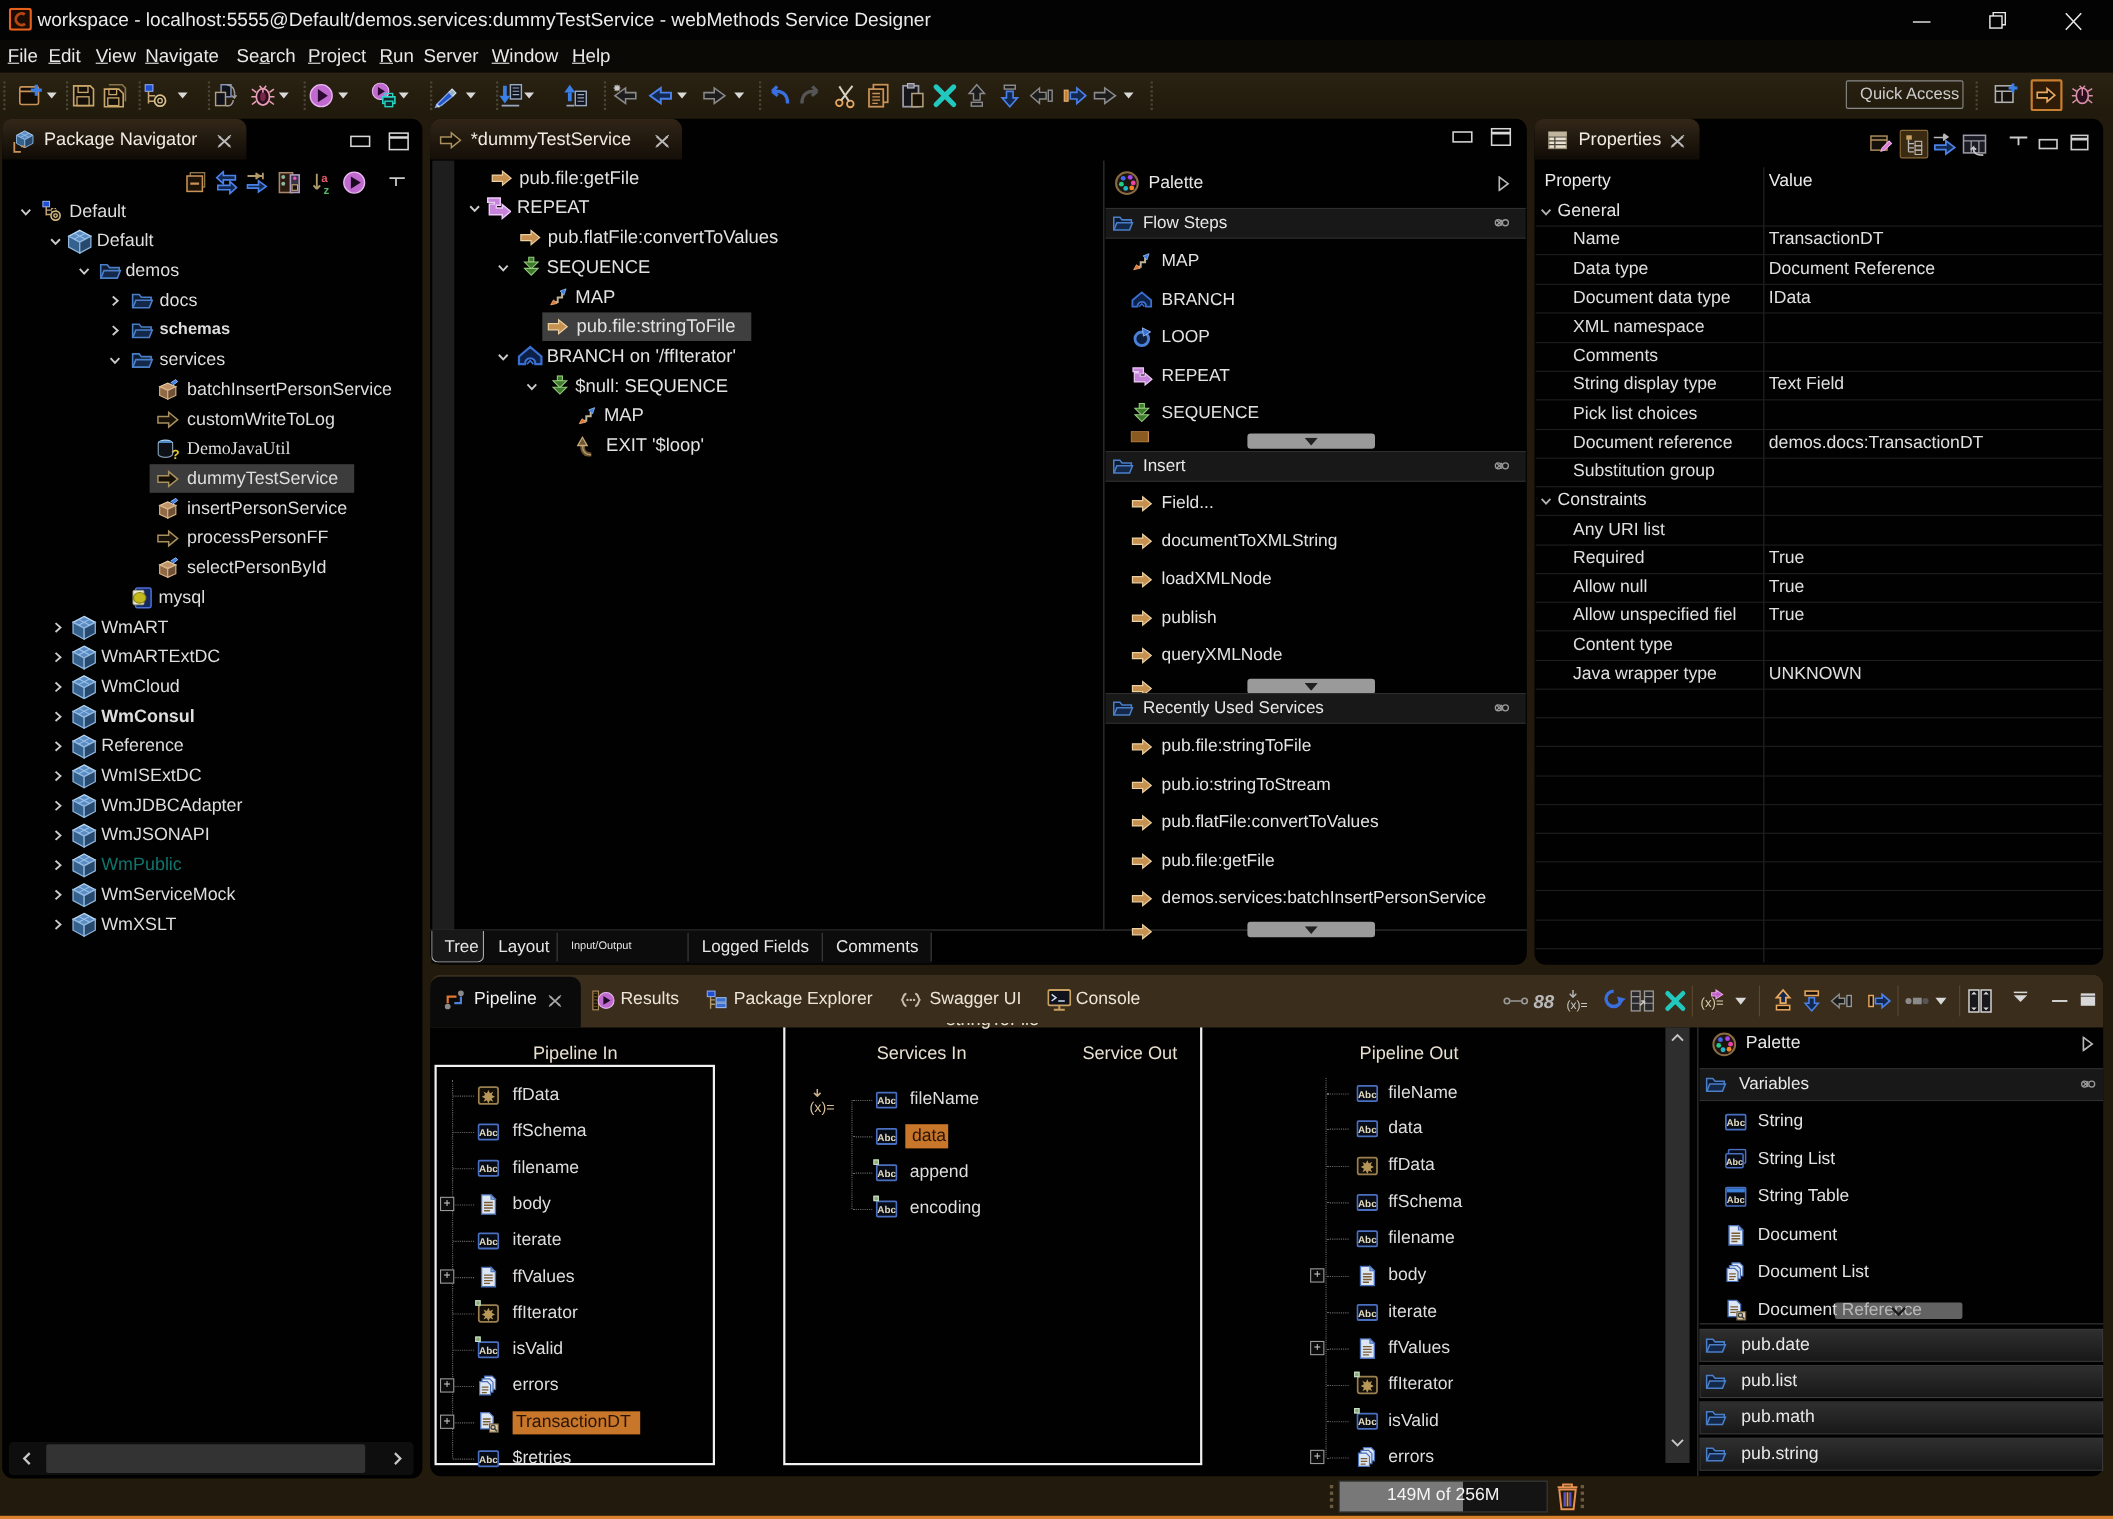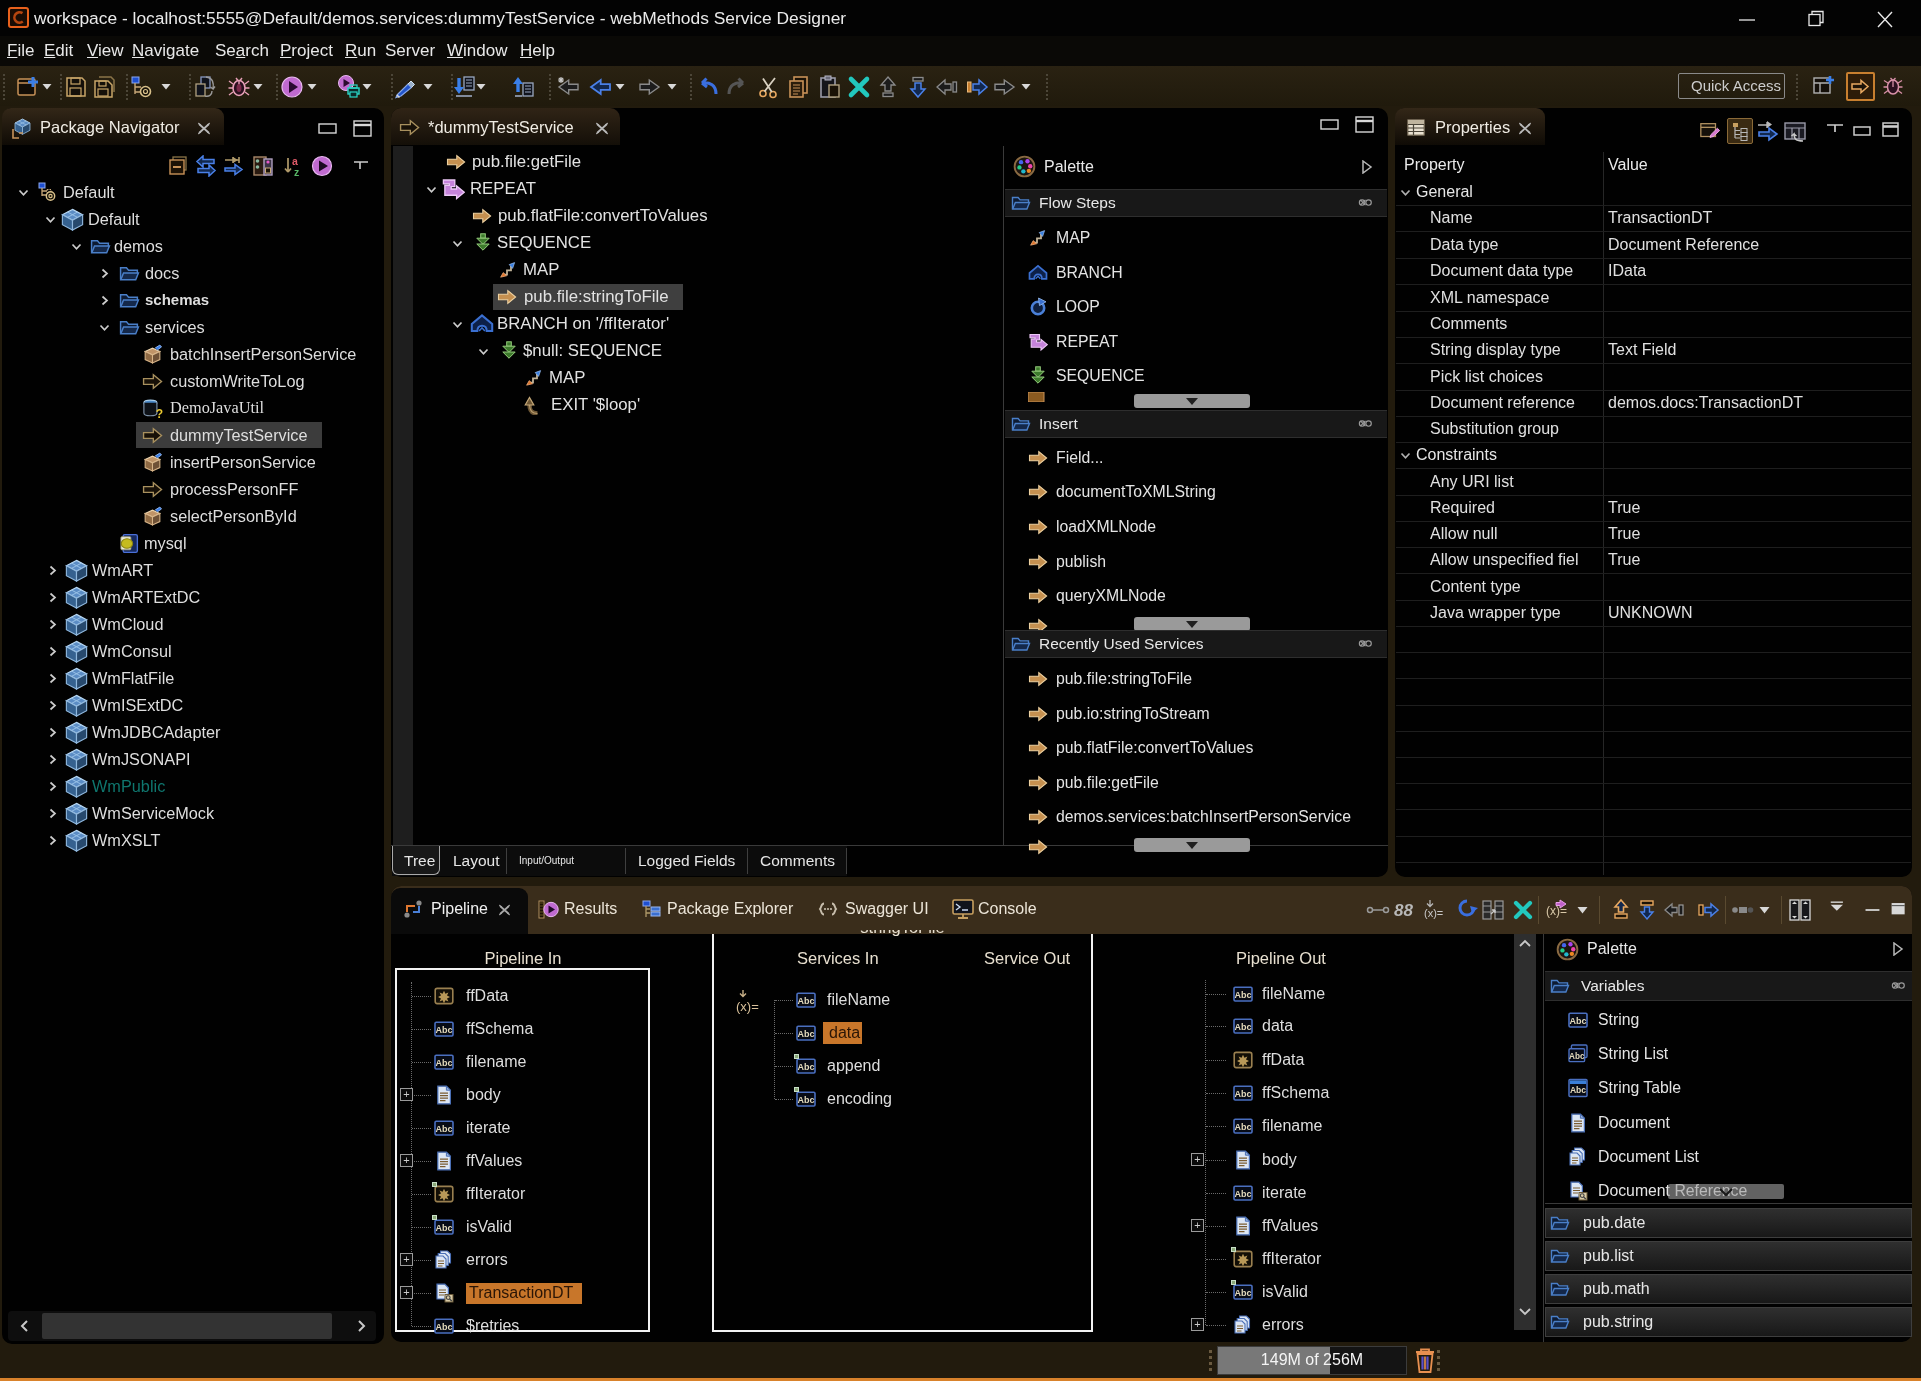--- a/index.html
+++ b/index.html
@@ -469,28 +469,28 @@
 <svg style="position:absolute;left:63px;top:505px" width="23" height="23" viewBox="0 0 20 20">
       <use href="#cube"></use>
     </svg>
 <div style="position:absolute;left:90px;top:505px;height:22px;line-height:22px;font-size:16.3px;color:#dedede;font-weight:normal;white-space:nowrap;">WmCloud</div>
 <svg style="position:absolute;left:44px;top:537px" width="13" height="13" viewBox="0 0 13 13">
       <path d="M4.5 2.5 L9 6.5 L4.5 10.5" fill="none" stroke="#cccccc" stroke-width="1.7"></path>
     </svg>
 <svg style="position:absolute;left:63px;top:532px" width="23" height="23" viewBox="0 0 20 20">
       <use href="#cube"></use>
     </svg>
-<div style="position:absolute;left:90px;top:532px;height:22px;line-height:22px;font-size:16.3px;color:#dedede;font-weight:normal;white-space:nowrap;">WmConsul</div>
+<div style="position:absolute;left:90px;top:532px;height:22px;line-height:22px;font-size:16.3px;color:#dedede;font-weight:bold;white-space:nowrap;">WmConsul</div>
 <svg style="position:absolute;left:44px;top:564px" width="13" height="13" viewBox="0 0 13 13">
       <path d="M4.5 2.5 L9 6.5 L4.5 10.5" fill="none" stroke="#cccccc" stroke-width="1.7"></path>
     </svg>
 <svg style="position:absolute;left:63px;top:559px" width="23" height="23" viewBox="0 0 20 20">
       <use href="#cube"></use>
     </svg>
-<div style="position:absolute;left:90px;top:559px;height:22px;line-height:22px;font-size:16.3px;color:#dedede;font-weight:normal;white-space:nowrap;">WmFlatFile</div>
+<div style="position:absolute;left:90px;top:559px;height:22px;line-height:22px;font-size:16.3px;color:#dedede;font-weight:normal;white-space:nowrap;">Reference</div>
 <svg style="position:absolute;left:44px;top:591px" width="13" height="13" viewBox="0 0 13 13">
       <path d="M4.5 2.5 L9 6.5 L4.5 10.5" fill="none" stroke="#cccccc" stroke-width="1.7"></path>
     </svg>
 <svg style="position:absolute;left:63px;top:586px" width="23" height="23" viewBox="0 0 20 20">
       <use href="#cube"></use>
     </svg>
 <div style="position:absolute;left:90px;top:586px;height:22px;line-height:22px;font-size:16.3px;color:#dedede;font-weight:normal;white-space:nowrap;">WmISExtDC</div>
 <svg style="position:absolute;left:44px;top:618px" width="13" height="13" viewBox="0 0 13 13">
       <path d="M4.5 2.5 L9 6.5 L4.5 10.5" fill="none" stroke="#cccccc" stroke-width="1.7"></path>
     </svg>

